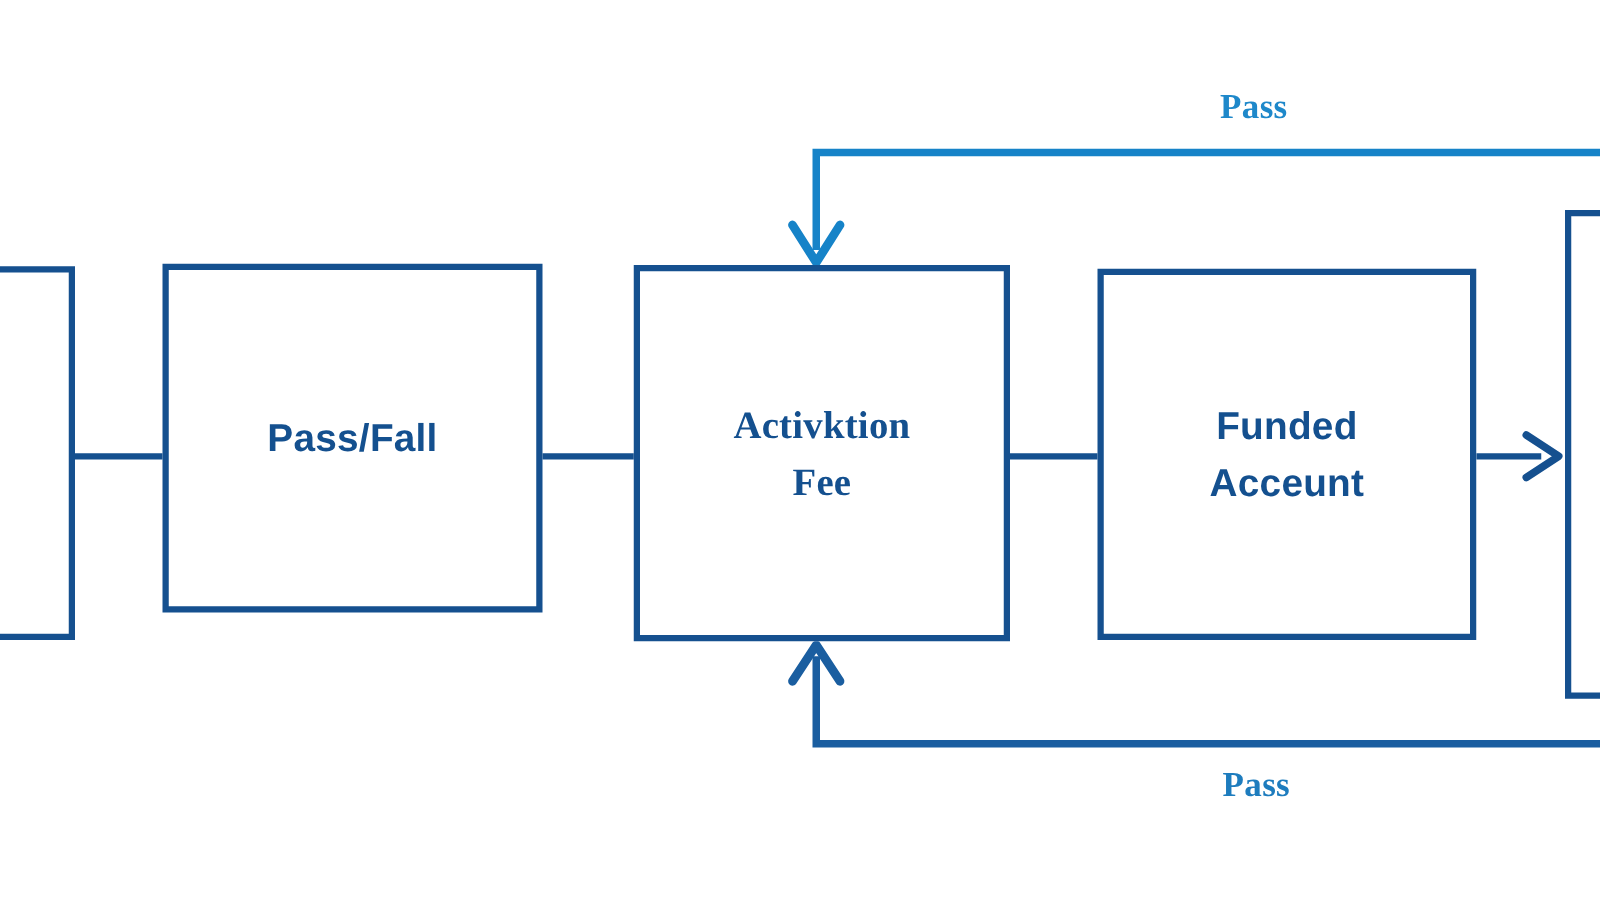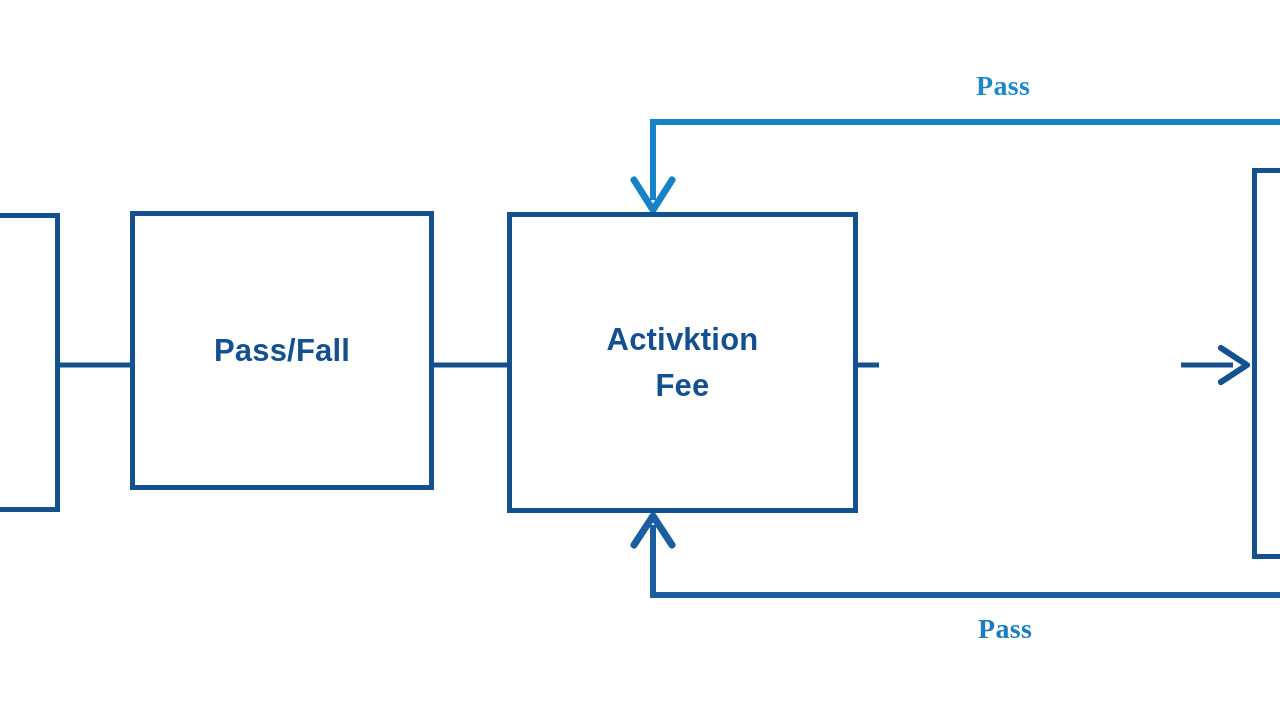--- a/index.html
+++ b/index.html
@@ -79,25 +79,29 @@
   </svg>
 
   <div class="node" style="left:-55px; top:213px; width:115px; height:299px;">
     
   </div>
 
   <div class="node" style="left:130px; top:211px; width:304px; height:279px;">
     <span class="node-label">Pass/Fall</span>
   </div>
 
-  <div class="node" style="left:507px; top:212px; width:351px; height:301px;">
+  <div class="node" style="left:507px; top:212px; width:301px; height:301px;font-family:Liberation Serif, serif;">
     <span class="node-label">Activktion
 Fee</span>
   </div>
 
+  <div class="node" style="left:878px; top:215px; width:303px; height:297px;">
+    <span class="node-label">Funded
+Acceunt</span>
+  </div>
 
   <div class="node" style="left:1252px; top:168px; width:90px; height:391px;">
     <span class="node-label"></span>
   </div>
 
   <div class="edge-label label-pass-top" style="left:976px; top:70px;">Pass</div>
 
   <div class="edge-label label-pass-bottom" style="left:978px; top:613px;">Pass</div>
 
 </div>

